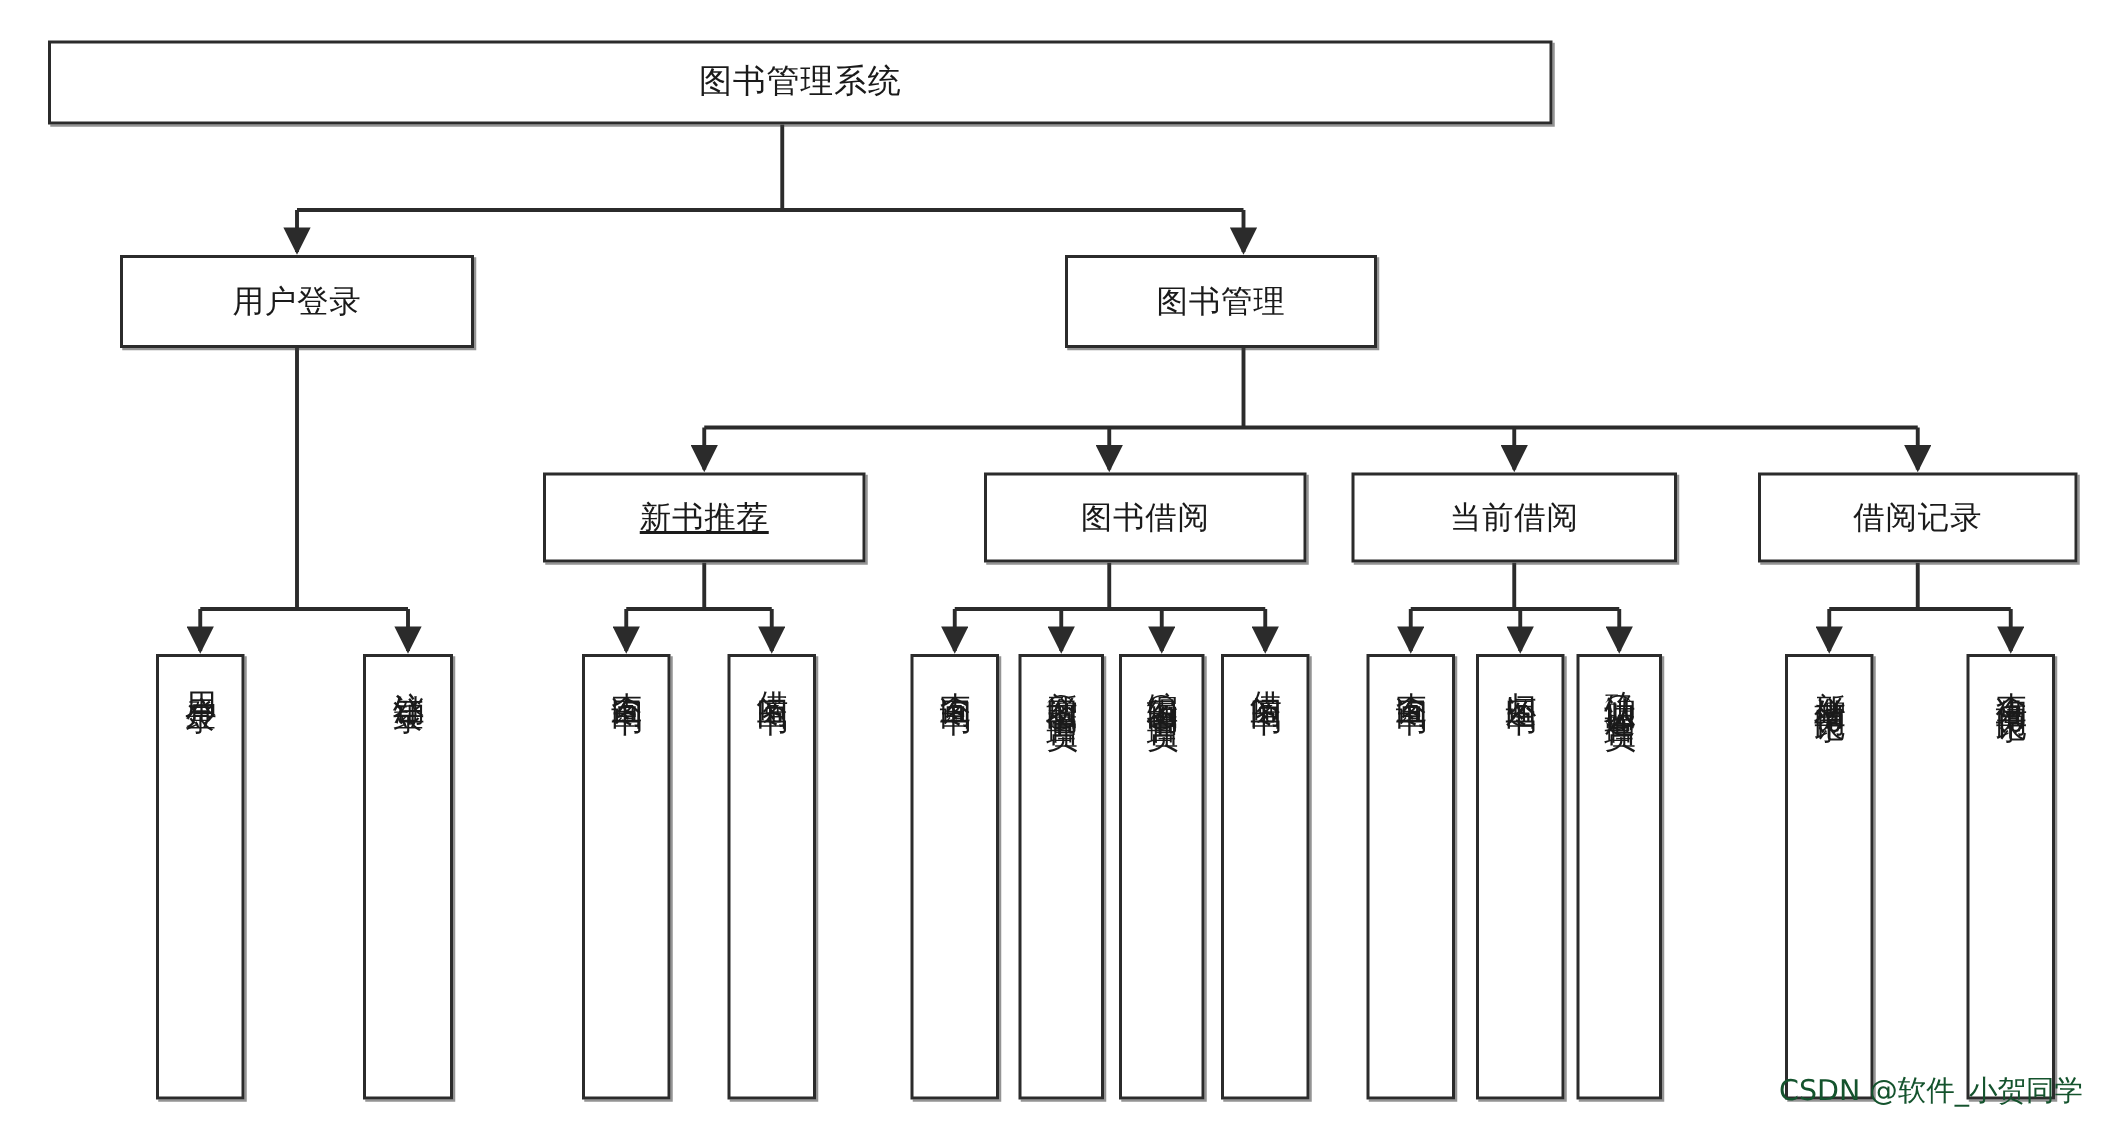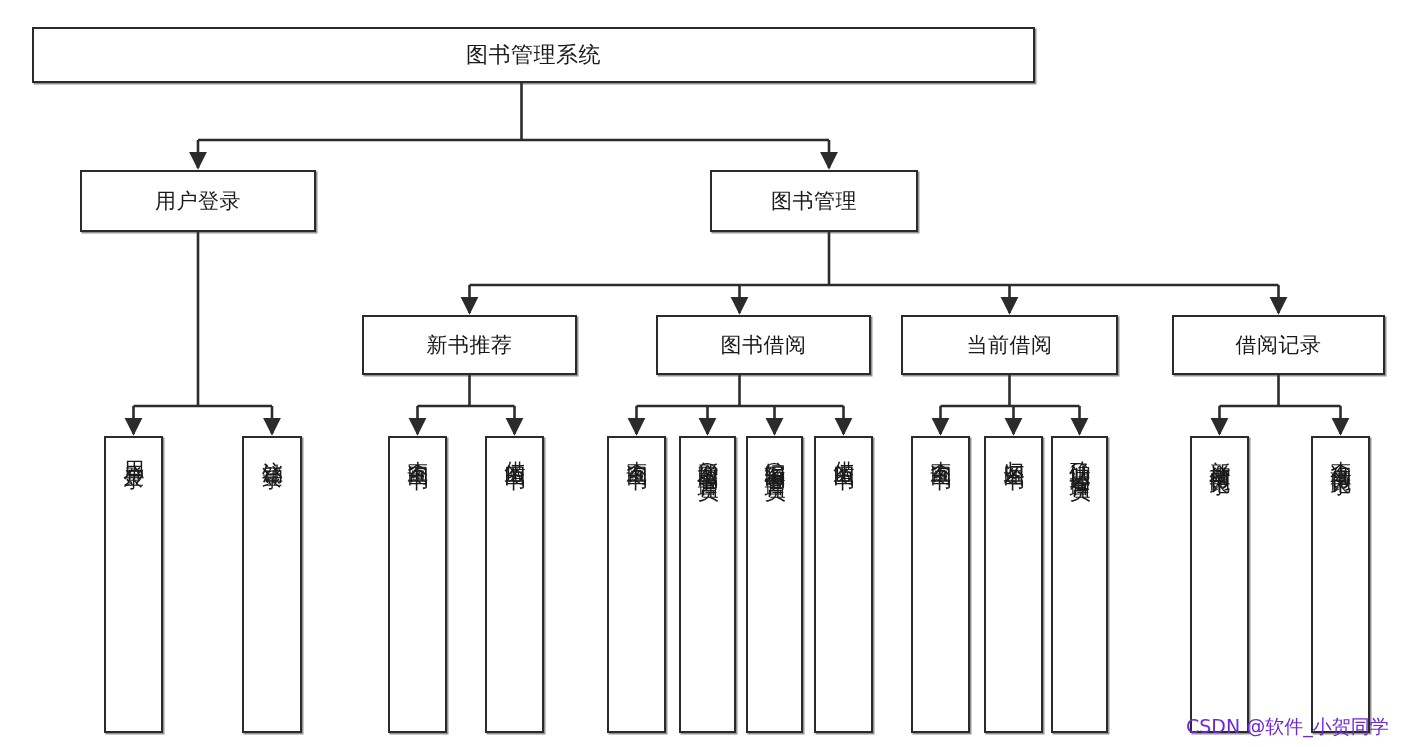--- a/index.html
+++ b/index.html
@@ -60,21 +60,21 @@
     font-size: 21px;
     line-height: 1.0;
     letter-spacing: 3px;
     white-space: nowrap;
   }
   #watermark {
     position: absolute;
     left: 1186px;
     top: 714px;
     font-size: 19px;
-    color: #6d28d9;
+    color: #14532d;
     white-space: nowrap;
     z-index: 3;
     font-family: "DejaVu Sans", "Liberation Sans", sans-serif;
   }
 </style>
 </head>
 <body>
 
 <div id="stage">
 
@@ -124,21 +124,21 @@
   <div id="nodes-layer">
       <div class="node horiz root" style="left: 32px; top: 12px; width: 1003px; height: 56px; margin-top: 15px;">
         <span class="lbl">图书管理系统</span>
       </div>
       <div class="node horiz" style="left: 80px; top: 170px; width: 236px; height: 62px;">
         <span class="lbl">用户登录</span>
       </div>
       <div class="node horiz" style="left: 710px; top: 170px; width: 208px; height: 62px;">
         <span class="lbl">图书管理</span>
       </div>
-      <div class="node horiz" style="left: 362px; top: 315px; width: 215px; height: 60px;">
+      <div class="node horiz" style="left: 362px; top: 315px; width: 215px; height: 60px; text-decoration: underline;">
         <span class="lbl">新书推荐</span>
       </div>
       <div class="node horiz" style="left: 656px; top: 315px; width: 215px; height: 60px;">
         <span class="lbl">图书借阅</span>
       </div>
       <div class="node horiz" style="left: 901px; top: 315px; width: 217px; height: 60px; align-items: center;">
         <span class="lbl">当前借阅</span>
       </div>
       <div class="node horiz" style="left: 1172px; top: 315px; width: 213px; height: 60px;">
         <span class="lbl">借阅记录</span>

